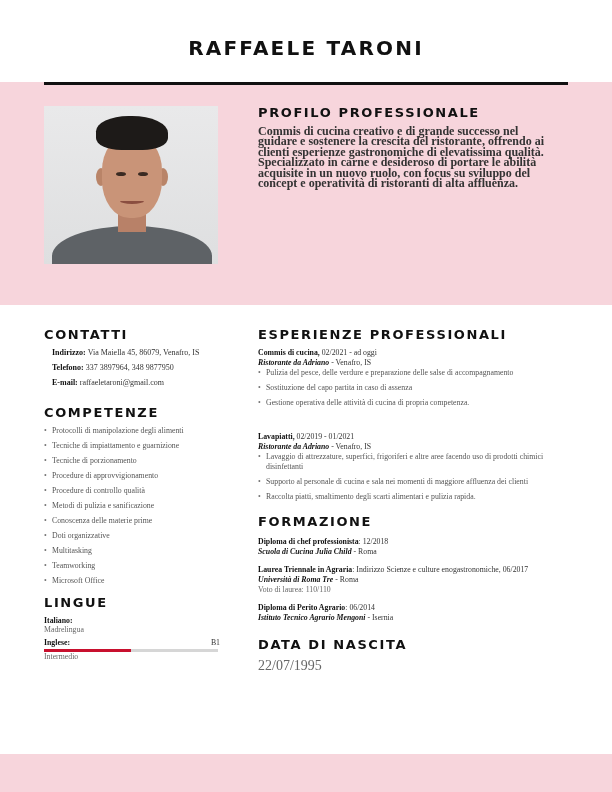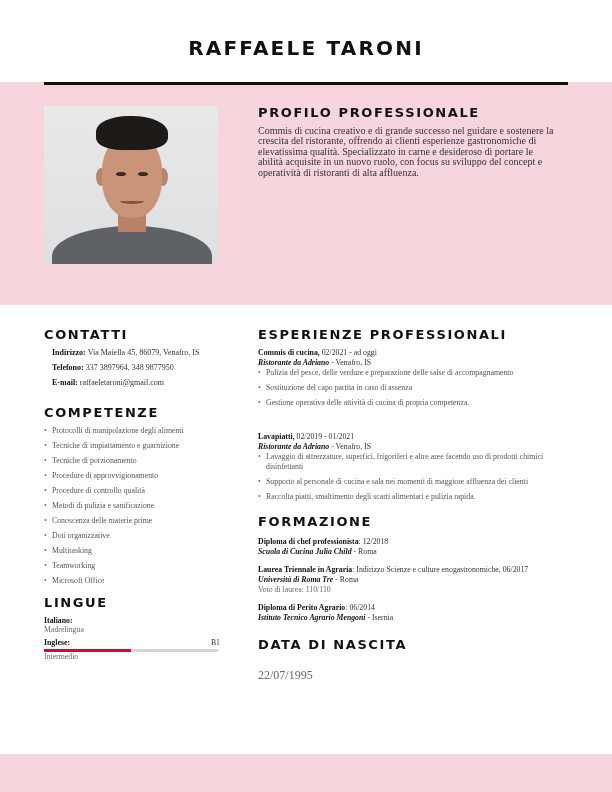--- a/index.html
+++ b/index.html
@@ -29,21 +29,21 @@
     .photo .neck { position: absolute; left: 74px; top: 104px; width: 28px; height: 22px; background: #b88168; }
     .photo .shirt { position: absolute; left: 8px; top: 120px; width: 160px; height: 60px; background: #5e6266; border-radius: 50% 50% 0 0; }
 
     .h2 {
       font-family: "DejaVu Sans", sans-serif; font-weight: bold; font-size: 13px;
       letter-spacing: 1.6px; color: #111; white-space: nowrap;
     }
     .profile-title { position: absolute; left: 258px; top: 105px; }
     .profile-text {
       position: absolute; left: 258px; top: 126px; width: 300px;
-      font-size: 10px; line-height: 10.4px; color: #333;
+      font-size: 12px; line-height: 10.4px; color: #333; font-weight: bold;
     }
 
     .left-col { position: absolute; left: 44px; top: 327px; width: 176px; }
     .contact-line { font-size: 8px; color: #333; margin-top: 6px; white-space: nowrap; padding-left: 8px; }
     .contact-line b { color: #111; }
     .skills-title { margin-top: 18px; }
     .skill-list { list-style: none; margin-top: 6px; }
     .skill-list li { font-size: 7.8px; color: #555; height: 15px; line-height: 10px; white-space: nowrap; }
     .skill-list li::before { content: "•"; display: inline-block; width: 8px; color: #777; }
     .lang-title { margin-top: 4px; }
@@ -62,21 +62,21 @@
     .bullets { list-style: none; margin-top: 0px; }
     .bullets li { position: relative; padding-left: 8px; font-size: 7.8px; color: #555; line-height: 10px; margin-bottom: 5px; }
     .bullets li::before { content: "•"; position: absolute; left: 0; top: 0; color: #777; }
     .job2 { margin-top: 24px; }
     .edu-title { margin-top: 12px; }
     .edu { font-size: 7.8px; color: #333; line-height: 10px; margin-top: 8px; }
     .edu .deg { font-weight: bold; color: #111; }
     .edu .school { font-weight: bold; font-style: italic; color: #111; }
     .edu .grade { color: #666; }
     .birth-title { margin-top: 14px; }
-    .birth { font-size: 12px; color: #666; margin-top: 16px; }
+    .birth { font-size: 14px; color: #666; margin-top: 6px; }
 
     .footer-band { position: absolute; left: 0; top: 754px; width: 612px; height: 38px; background: #f7d5dc; }
   </style>
 </head>
 <body>
 
 <div class="name-header">
   <div class="name-title">RAFFAELE TARONI</div>
 </div>
 <div class="pink-band"></div>

